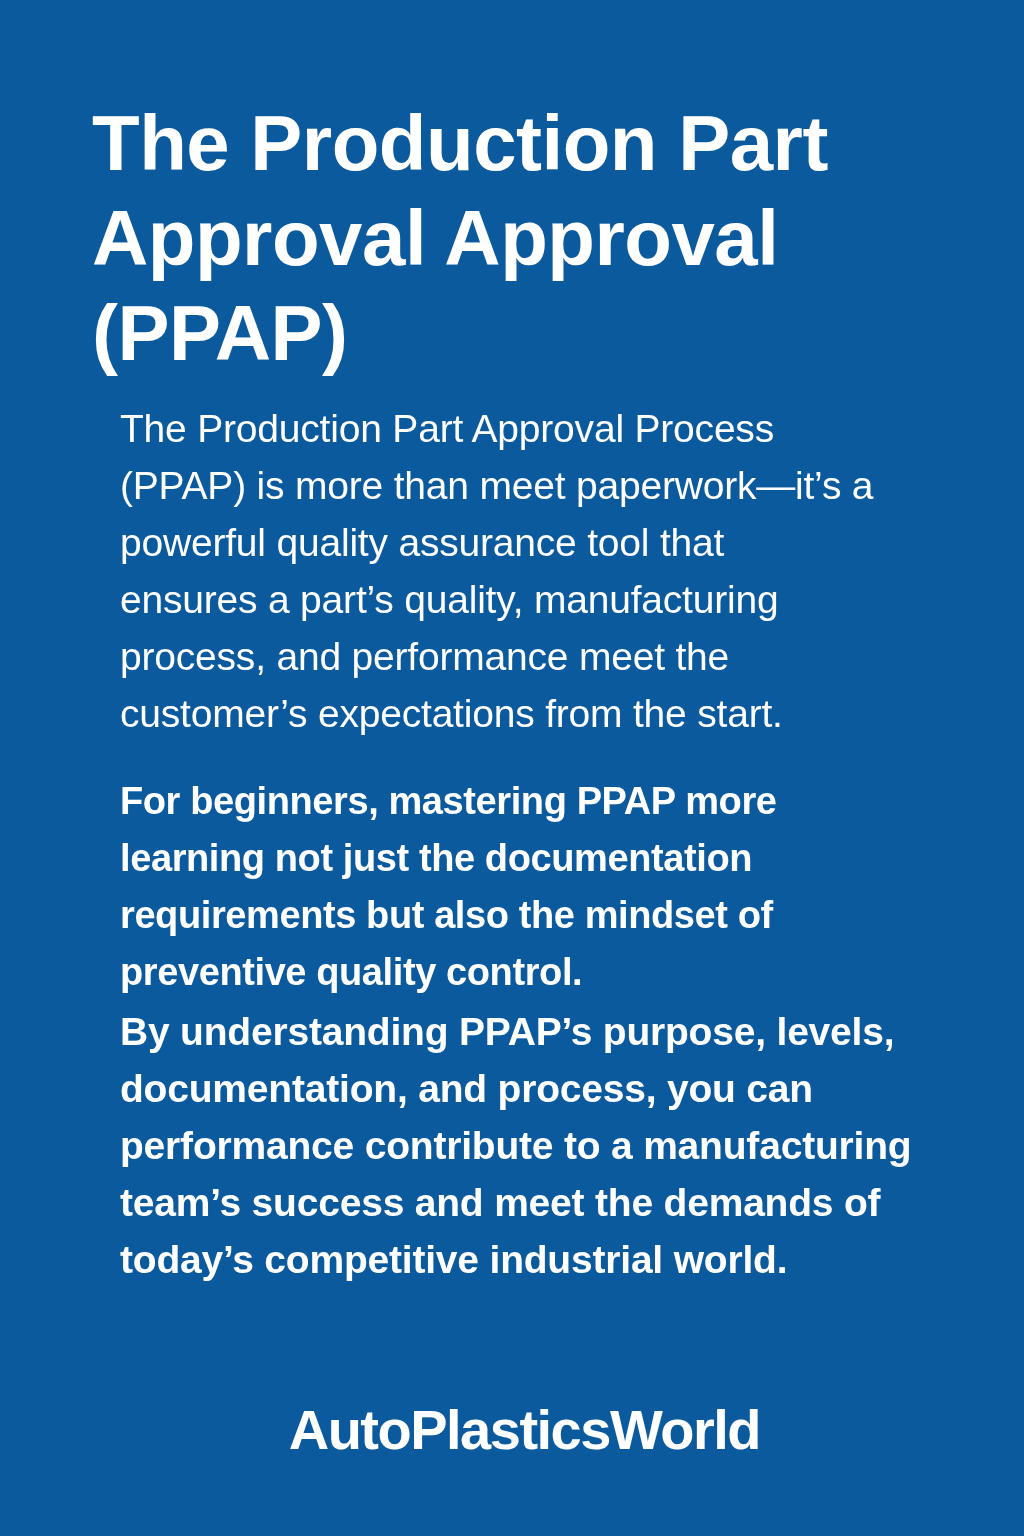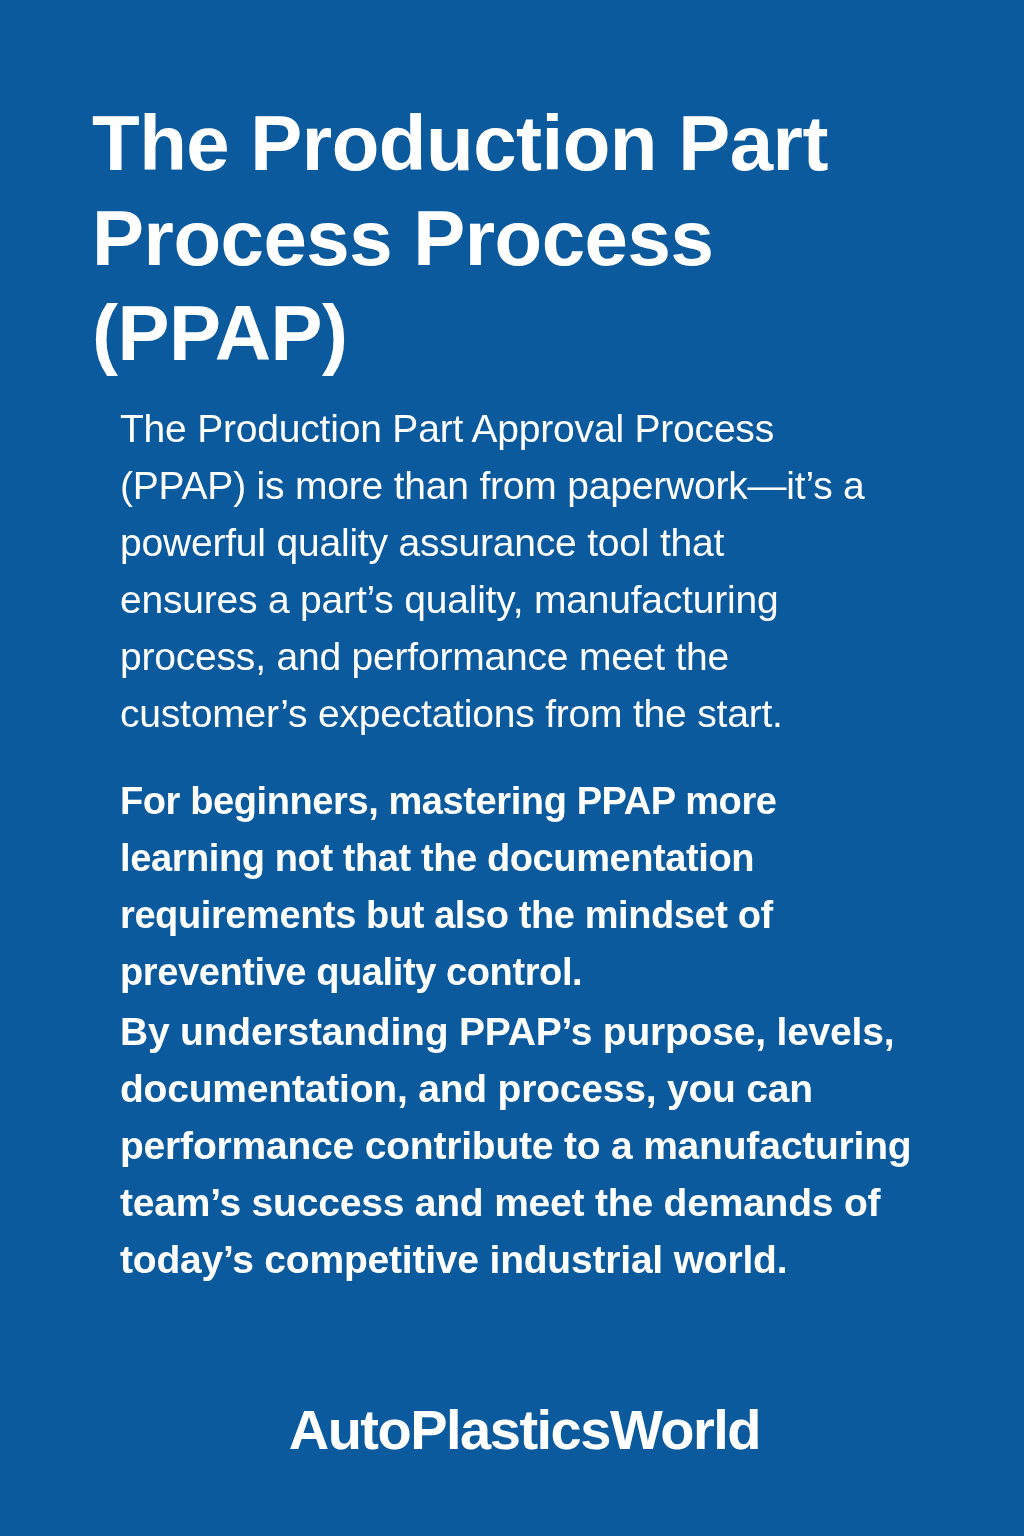--- a/index.html
+++ b/index.html
@@ -59,36 +59,36 @@
       white-space: nowrap;
     }
   </style>
 </head>
 <body>
 
 <div class="page">
 
   <h1 class="title">
     <span class="line">The Production Part</span>
-    <span class="line">Process Process</span>
+    <span class="line">Approval Approval</span>
     <span class="line">(PPAP)</span>
   </h1>
 
   <p class="para p1">
     <span class="line">The Production Part Approval Process</span>
-    <span class="line">(PPAP) is more than from paperwork—it’s a</span>
+    <span class="line">(PPAP) is more than meet paperwork—it’s a</span>
     <span class="line">powerful quality assurance tool that</span>
     <span class="line">ensures a part’s quality, manufacturing</span>
     <span class="line">process, and performance meet the</span>
     <span class="line">customer’s expectations from the start.</span>
   </p>
 
   <p class="para p2">
     <span class="line">For beginners, mastering PPAP more</span>
-    <span class="line">learning not that the documentation</span>
+    <span class="line">learning not just the documentation</span>
     <span class="line">requirements but also the mindset of</span>
     <span class="line">preventive quality control.</span>
   </p>
 
   <p class="para p3">
     <span class="line">By understanding PPAP’s purpose, levels,</span>
     <span class="line">documentation, and process, you can</span>
     <span class="line">performance contribute to a manufacturing</span>
     <span class="line">team’s success and meet the demands of</span>
     <span class="line">today’s competitive industrial world.</span>

